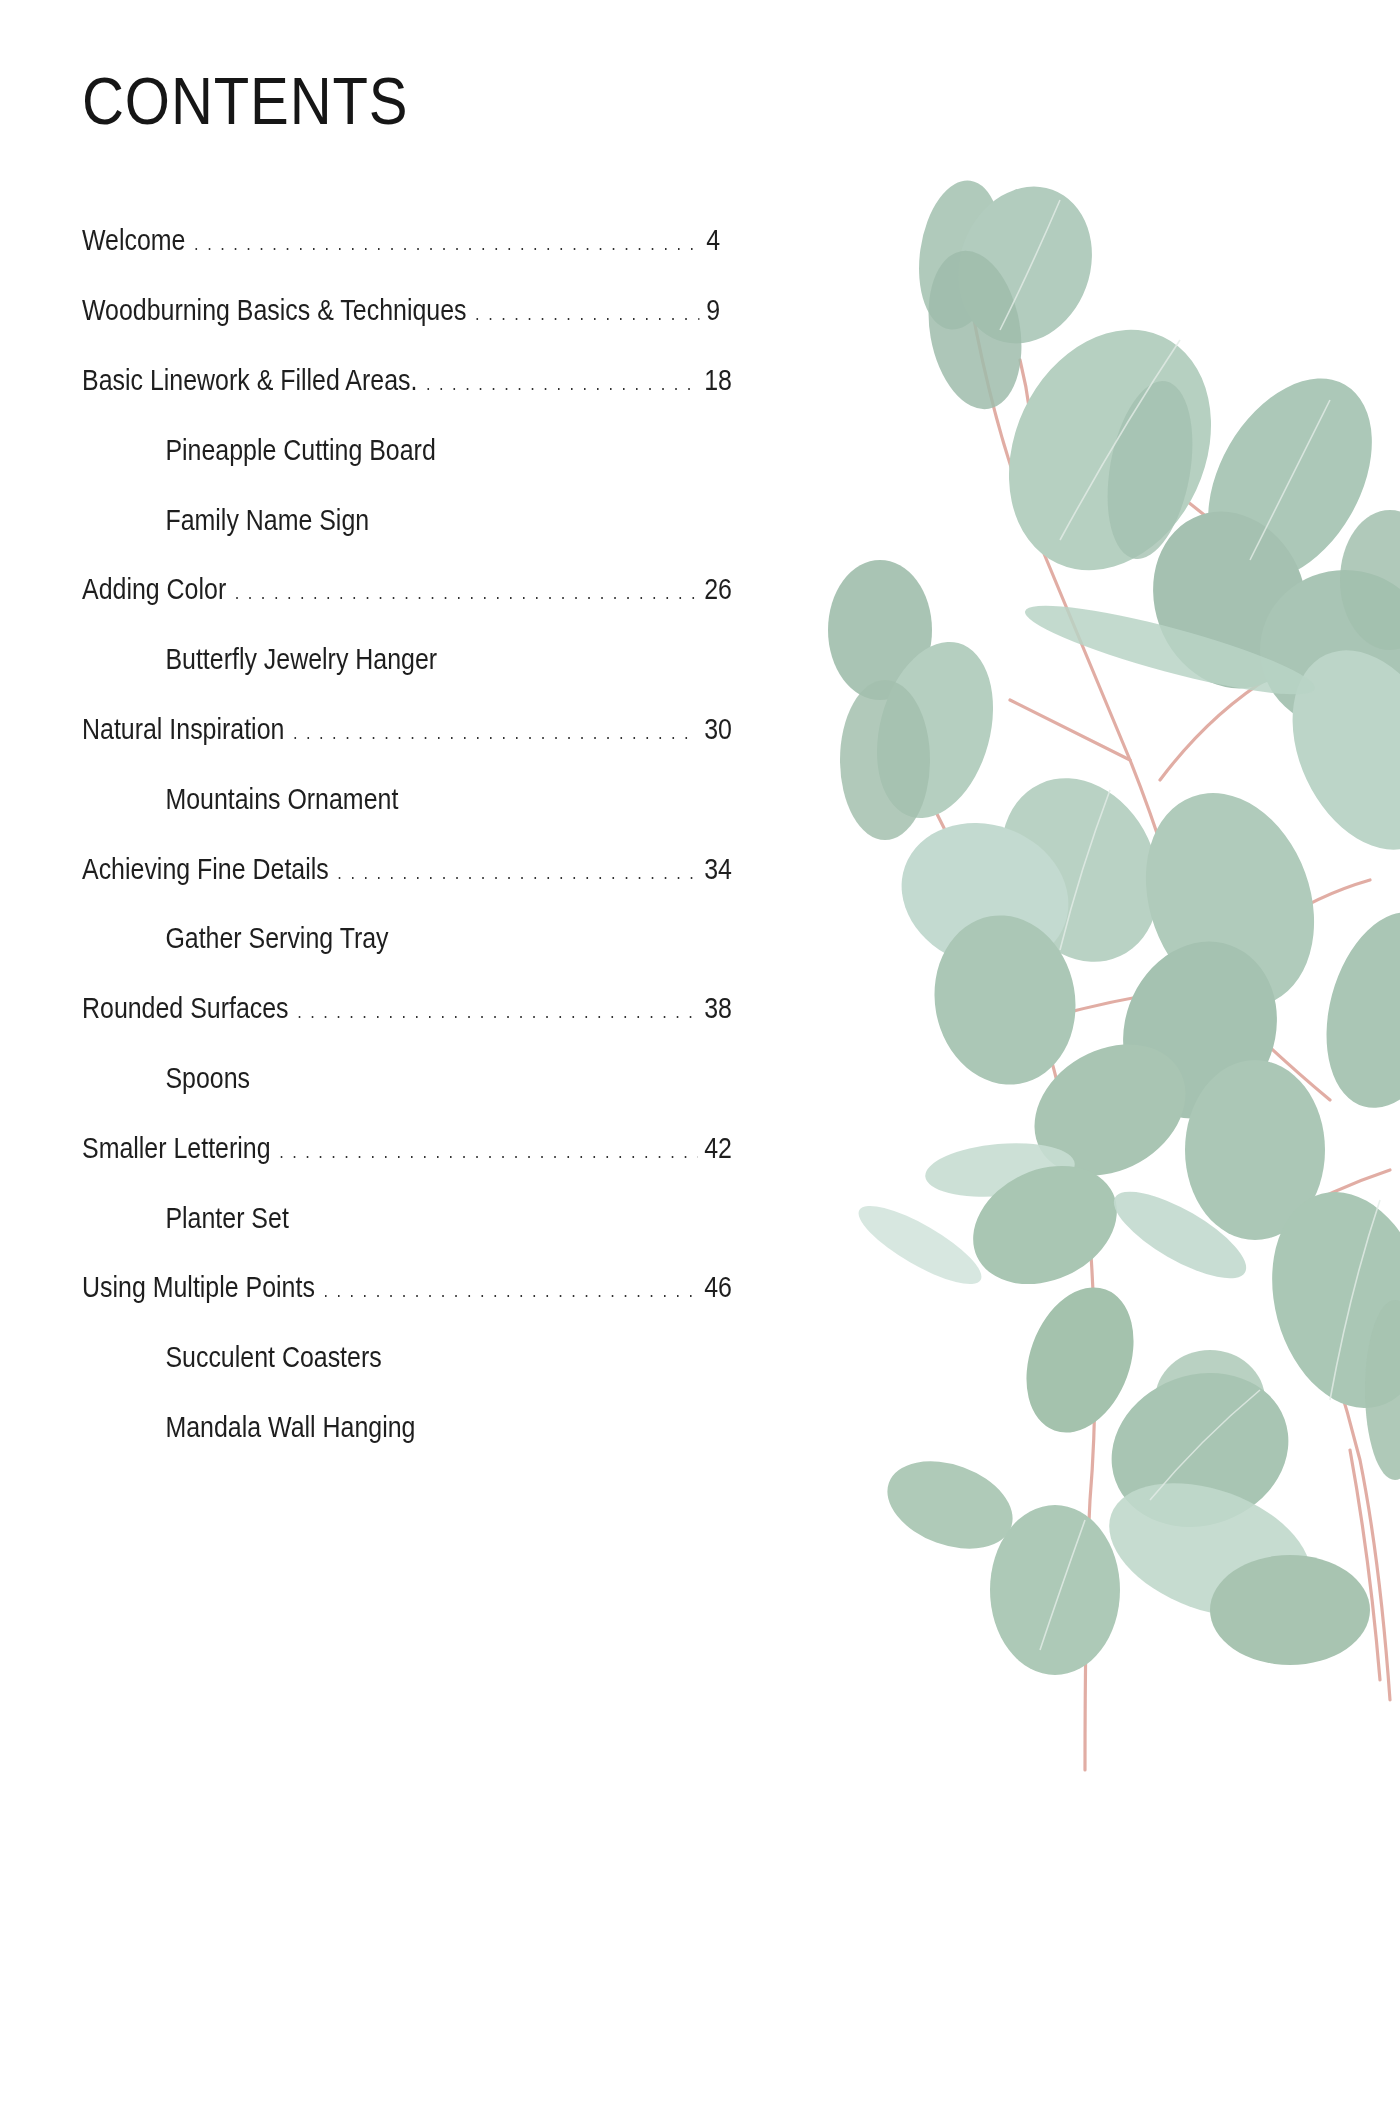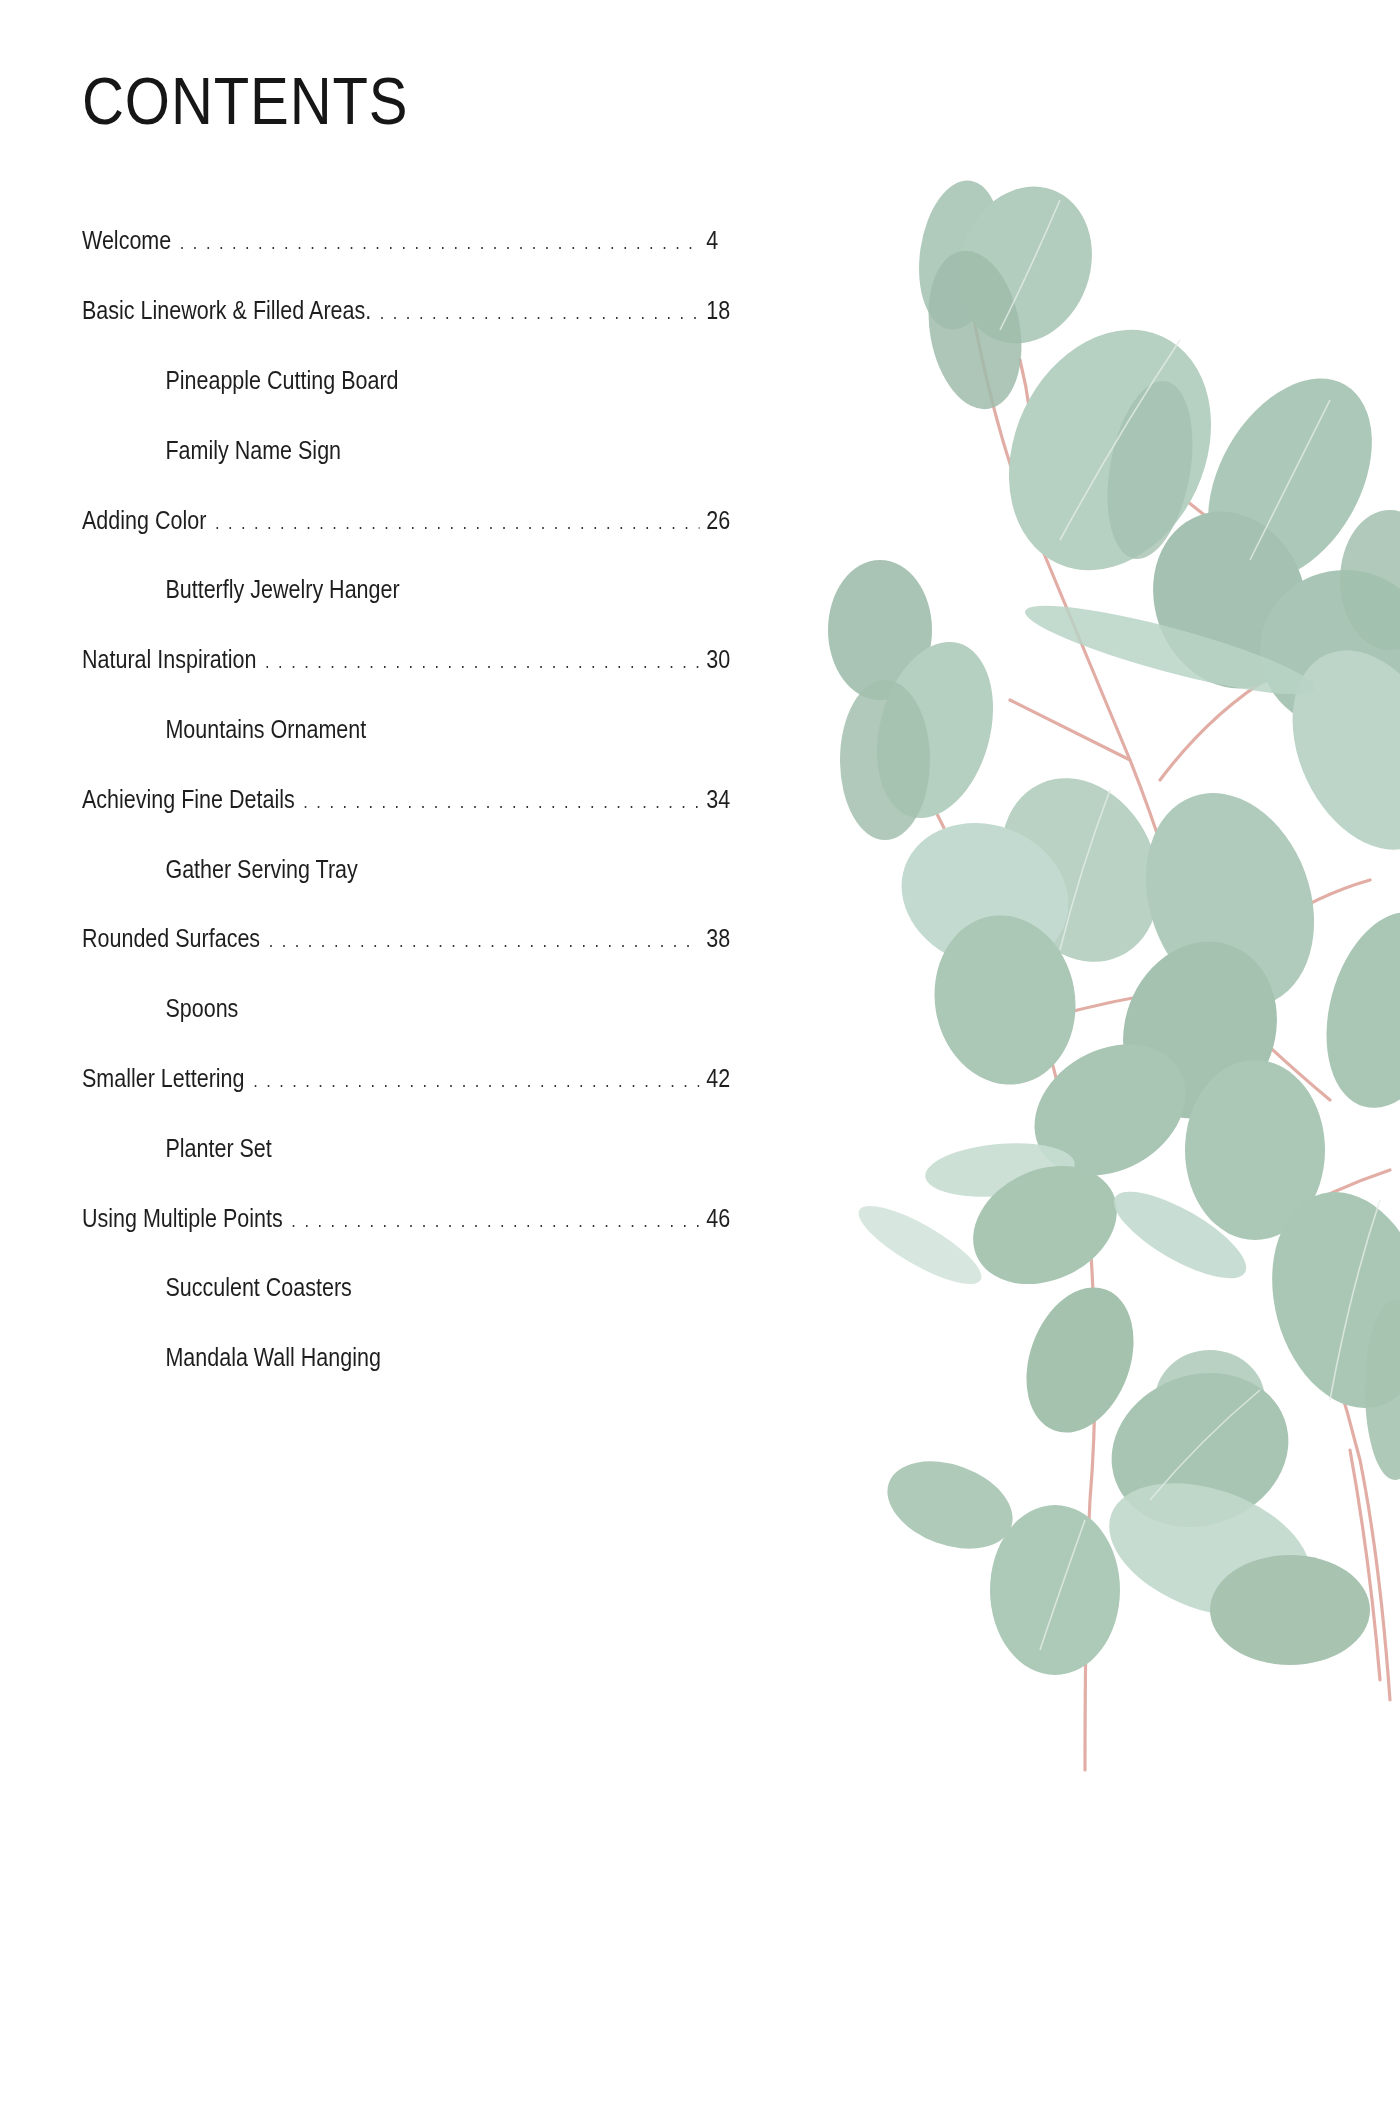--- a/index.html
+++ b/index.html
@@ -1,20 +1,20 @@
 <!DOCTYPE html>
 <html><head>
   <meta charset="utf-8">
   <style>
     html, body { margin: 0; padding: 0; background: #ffffff; }
     body { width: 1400px; height: 2107px; position: relative; overflow: hidden; font-family: "Liberation Sans", "DejaVu Sans", sans-serif; color: #1c1c1c; }
     .page { position: absolute; left: 0; top: 0; width: 1212px; height: 2107px; background: #fff; }
     .title { position: absolute; left: 82px; top: 68px; font-size: 66px; font-weight: 400; letter-spacing: 1px; color: #161616; font-family: "Liberation Sans", sans-serif; transform: scaleX(0.88); transform-origin: left top; line-height: 1; }
     .toc { position: absolute; left: 82px; top: 206px; width: 650px; }
-    .row { position: relative; height: 69.8px; display: flex; align-items: center; font-size: 25px; color: #1e1e1e; }
+    .row { position: relative; height: 69.8px; display: flex; align-items: center; font-size: 29px; color: #1e1e1e; }
     .row .inner { display: flex; align-items: baseline; width: 100%; transform: scaleX(0.86); transform-origin: left center; width: calc(100% / 0.86); }
     .row.sub .inner { padding-left: 97px; }
     .label { white-space: nowrap; }
     .leader { flex: 1; overflow: hidden; white-space: nowrap; margin: 0 8px 0 10px; color: #333; letter-spacing: 7.3px; font-size: 19px; }
     .leader::before { content: ". . . . . . . . . . . . . . . . . . . . . . . . . . . . . . . . . . . . . . . . . . . . . . . . . . . . . . . . . . . . . . . . . . . . . . . . . . ."; letter-spacing: 0; word-spacing: 4.6px; }
     .page-num { min-width: 30px; text-align: left; }
     .art { position: absolute; left: 800px; top: 150px; width: 600px; height: 1650px; }
   </style>
 </head>
 <body>
@@ -22,20 +22,27 @@
 <div class="page">
   <div class="title">CONTENTS</div>
 
   <div class="toc">
 
     <div class="row">
         <div class="inner">
           <span class="label">Welcome</span>
           <span class="leader"></span>
           <span class="page-num">4</span>
+        </div>
+      </div>
+    <div class="row">
+        <div class="inner">
+          <span class="label">Woodburning Basics &amp; Techniques</span>
+          <span class="leader"></span>
+          <span class="page-num">9</span>
         </div>
       </div>
     <div class="row">
         <div class="inner">
           <span class="label">Basic Linework &amp; Filled Areas.</span>
           <span class="leader"></span>
           <span class="page-num">18</span>
         </div>
       </div>
     <div class="row sub">

